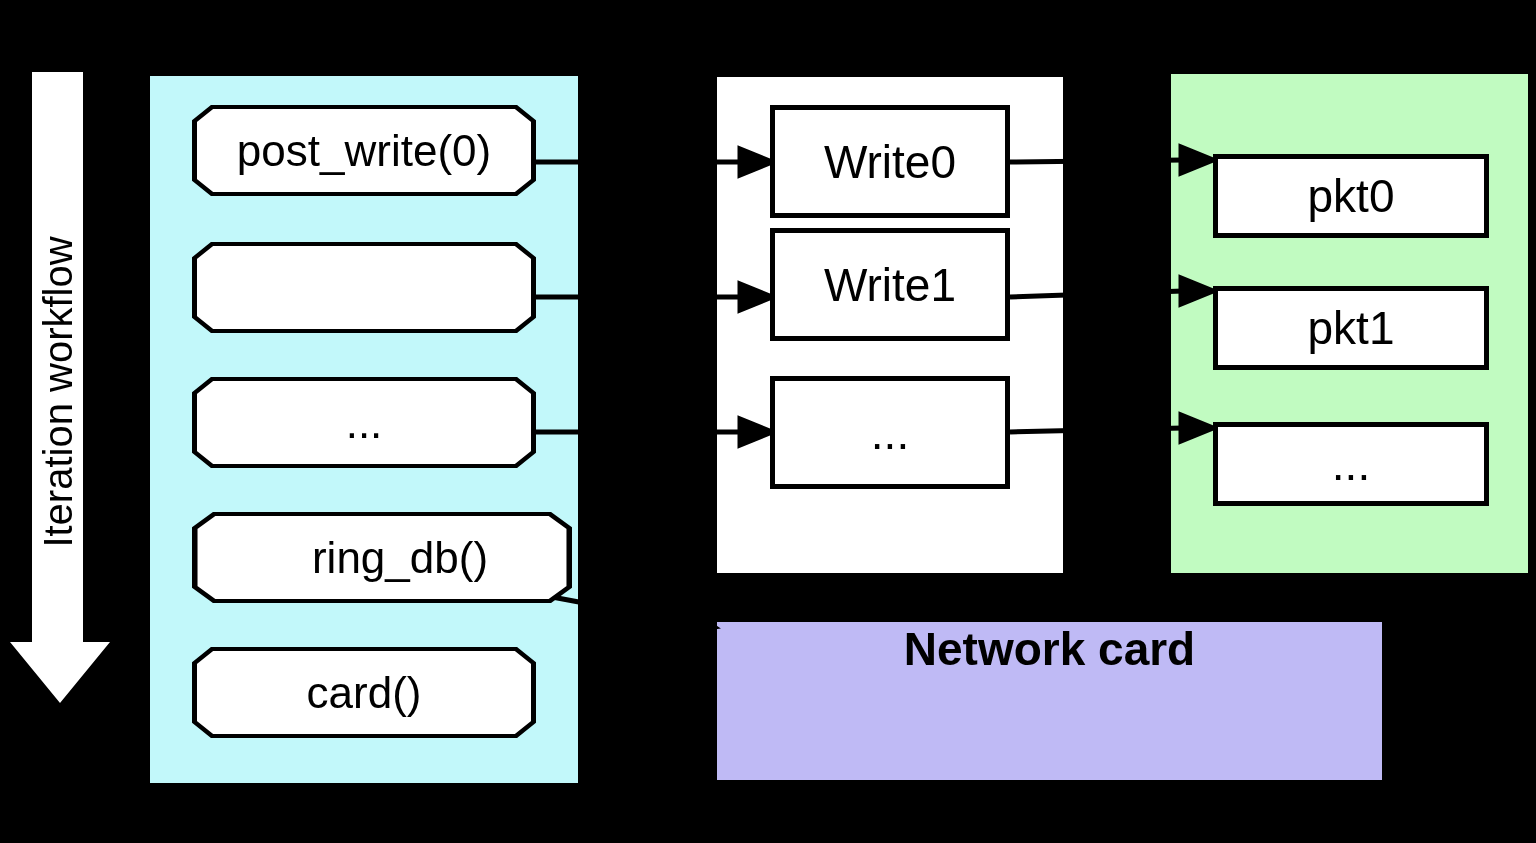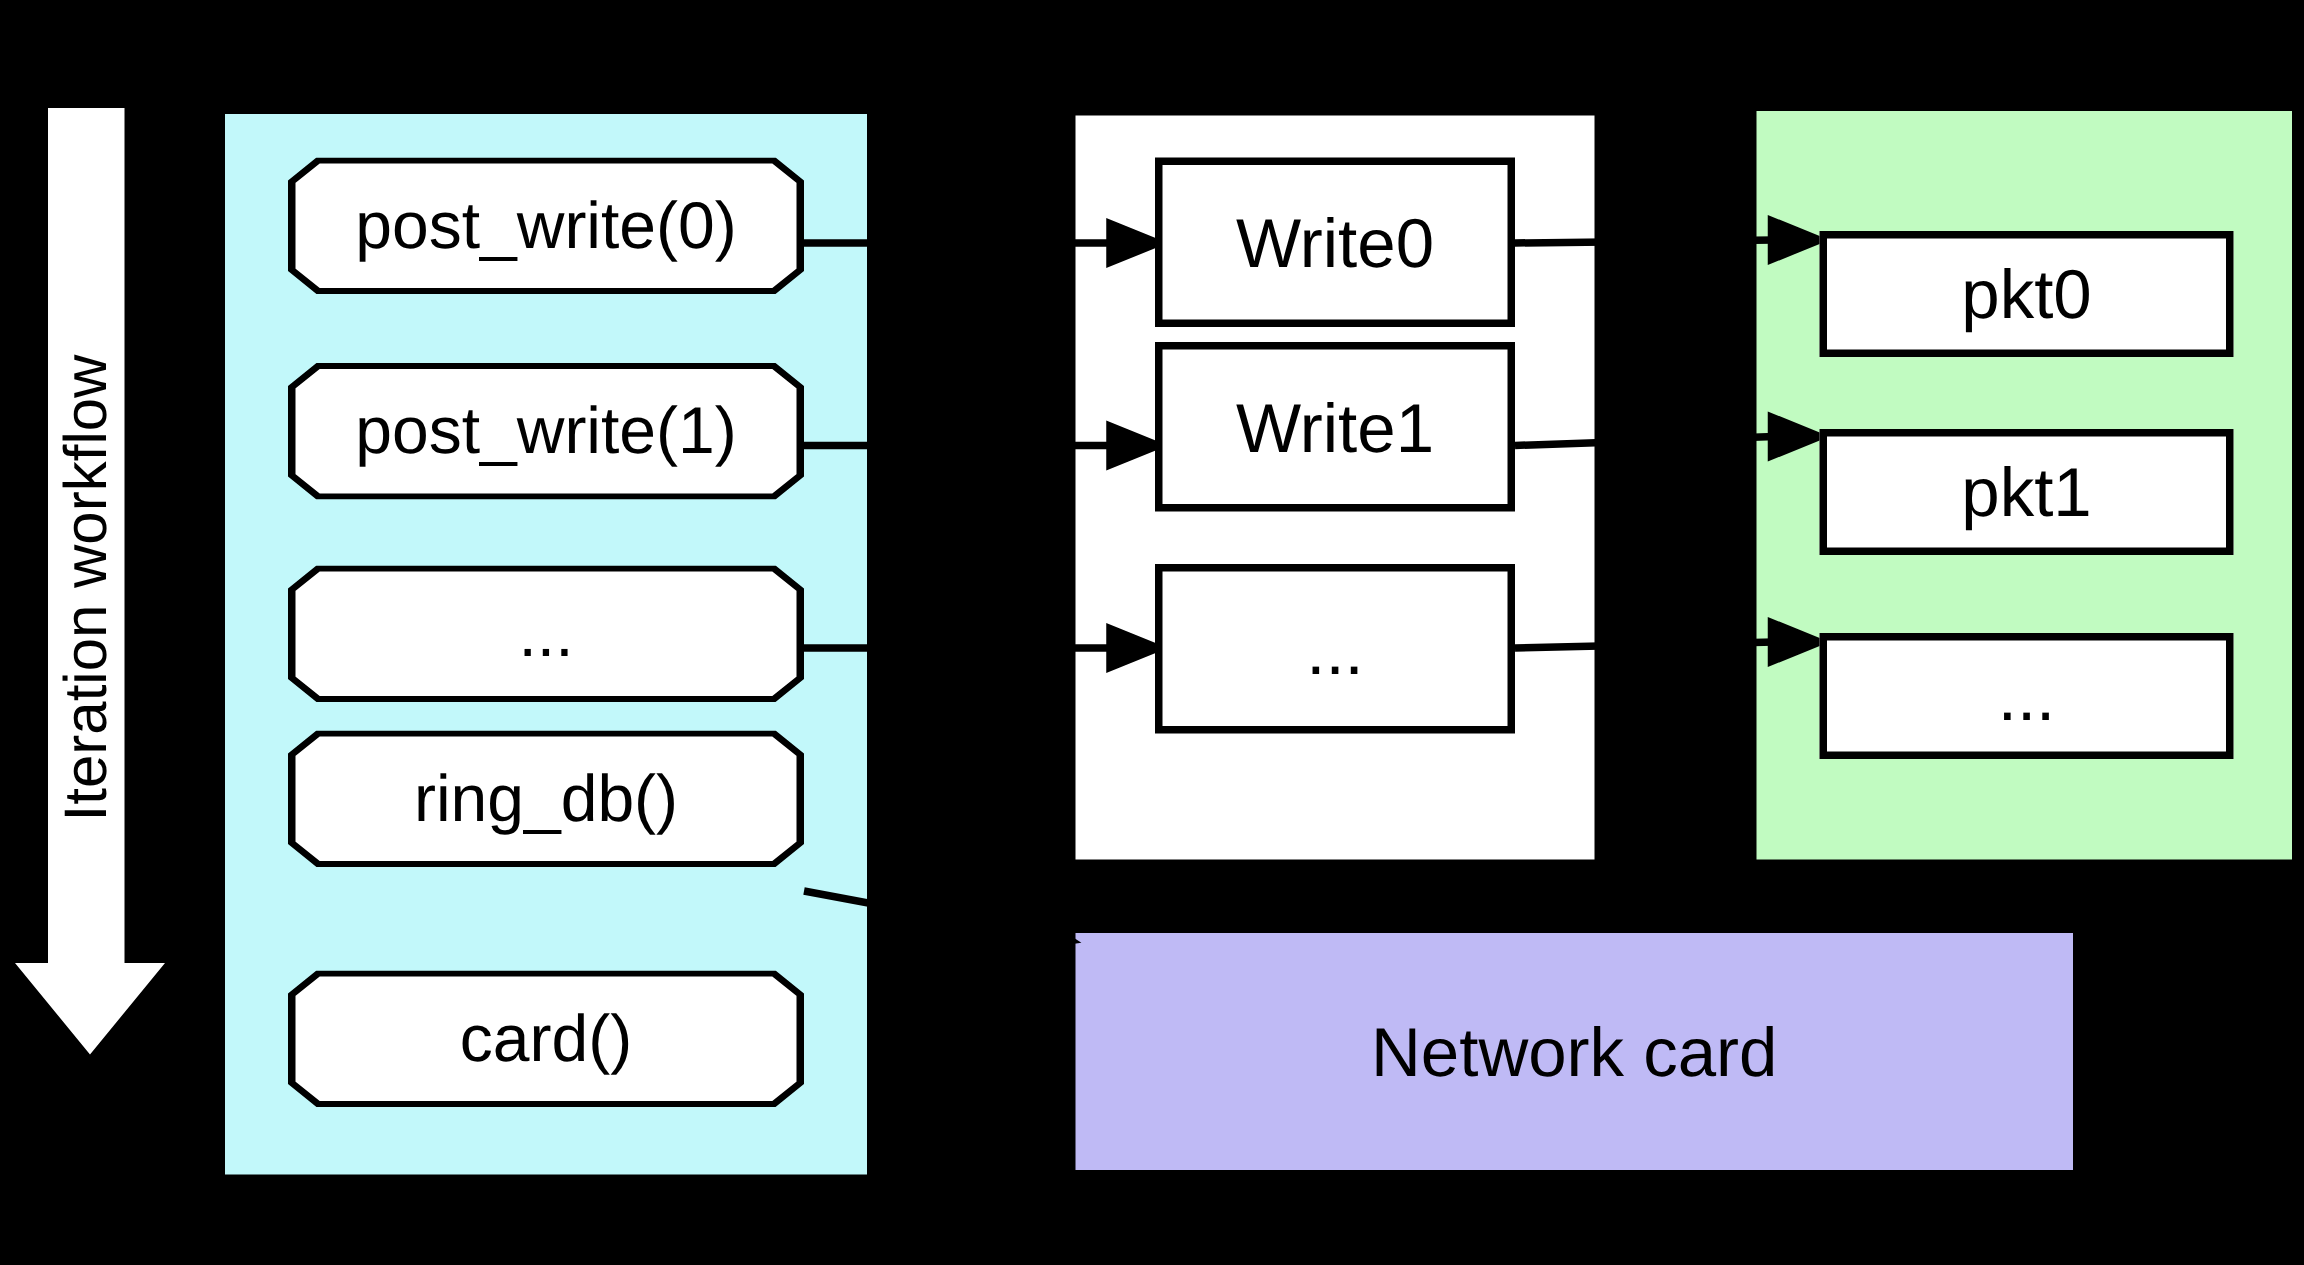--- a/index.html
+++ b/index.html
@@ -20,21 +20,21 @@
     color:#000;
   }
   .abs{position:absolute;}
 
   
   .panel{position:absolute;z-index:1;}
   .panel-cyan{left:150px;top:76px;width:428px;height:707px;background:var(--cyan-panel);}
   .panel-queue{left:717px;top:77px;width:346px;height:496px;background:var(--box-fill);}
   .panel-green{left:1171px;top:74px;width:357px;height:499px;background:var(--green-panel);}
   .panel-nic{left:717px;top:622px;width:665px;height:158px;background:var(--purple-panel);
-             display:flex;align-items:center;justify-content:center;}
+             display:flex;align-items:flex-start;justify-content:center;font-weight:bold;}
   .panel-nic .nic-label{font-size:46px;}
 
   
   svg.connectors{position:absolute;left:0;top:0;z-index:2;pointer-events:none;}
 
   
   .oct{
     position:absolute;z-index:3;
     left:192px;width:344px;height:91px;
     display:flex;align-items:center;justify-content:center;
@@ -101,29 +101,28 @@
 <div class="oct" style="top:105px;">
   <svg viewBox="0 0 344 113" preserveAspectRatio="none">
     <polygon points="20,2.5 324,2.5 341.5,20 341.5,93 324,110.5 20,110.5 2.5,93 2.5,20" fill="#fff" stroke="#000" stroke-width="5"></polygon>
   </svg>
   <span class="lbl">post_write(0)</span>
 </div>
 <div class="oct" style="top:242px;">
   <svg viewBox="0 0 344 113" preserveAspectRatio="none">
     <polygon points="20,2.5 324,2.5 341.5,20 341.5,93 324,110.5 20,110.5 2.5,93 2.5,20" fill="#fff" stroke="#000" stroke-width="5"></polygon>
   </svg>
-  <span class="lbl">post_write(1)</span>
 </div>
 <div class="oct" style="top:377px;">
   <svg viewBox="0 0 344 113" preserveAspectRatio="none">
     <polygon points="20,2.5 324,2.5 341.5,20 341.5,93 324,110.5 20,110.5 2.5,93 2.5,20" fill="#fff" stroke="#000" stroke-width="5"></polygon>
   </svg>
   <span class="lbl">...</span>
 </div>
-<div class="oct" style="top:487px;">
+<div class="oct" style="top:512px;padding-left:36px;">
   <svg viewBox="0 0 344 113" preserveAspectRatio="none">
     <polygon points="20,2.5 324,2.5 341.5,20 341.5,93 324,110.5 20,110.5 2.5,93 2.5,20" fill="#fff" stroke="#000" stroke-width="5"></polygon>
   </svg>
   <span class="lbl">ring_db()</span>
 </div>
 <div class="oct" style="top:647px;">
   <svg viewBox="0 0 344 113" preserveAspectRatio="none">
     <polygon points="20,2.5 324,2.5 341.5,20 341.5,93 324,110.5 20,110.5 2.5,93 2.5,20" fill="#fff" stroke="#000" stroke-width="5"></polygon>
   </svg>
   <span class="lbl">card()</span>

